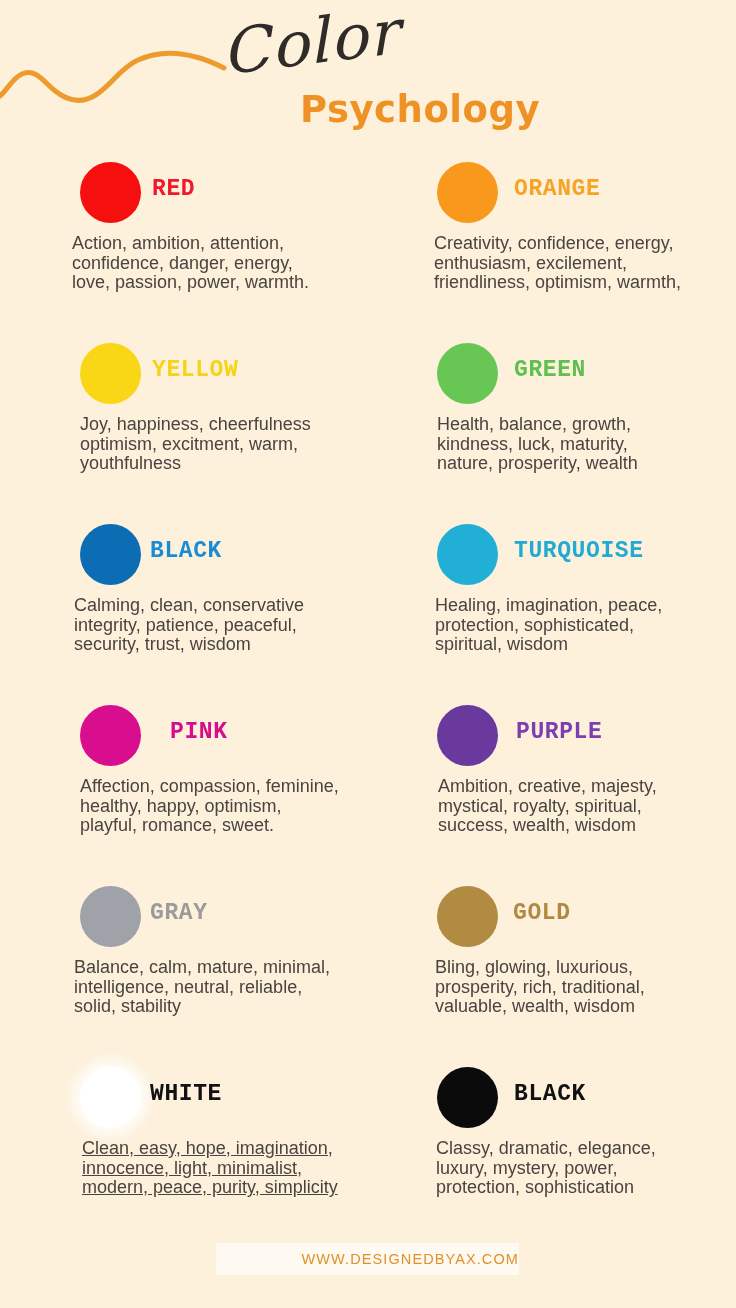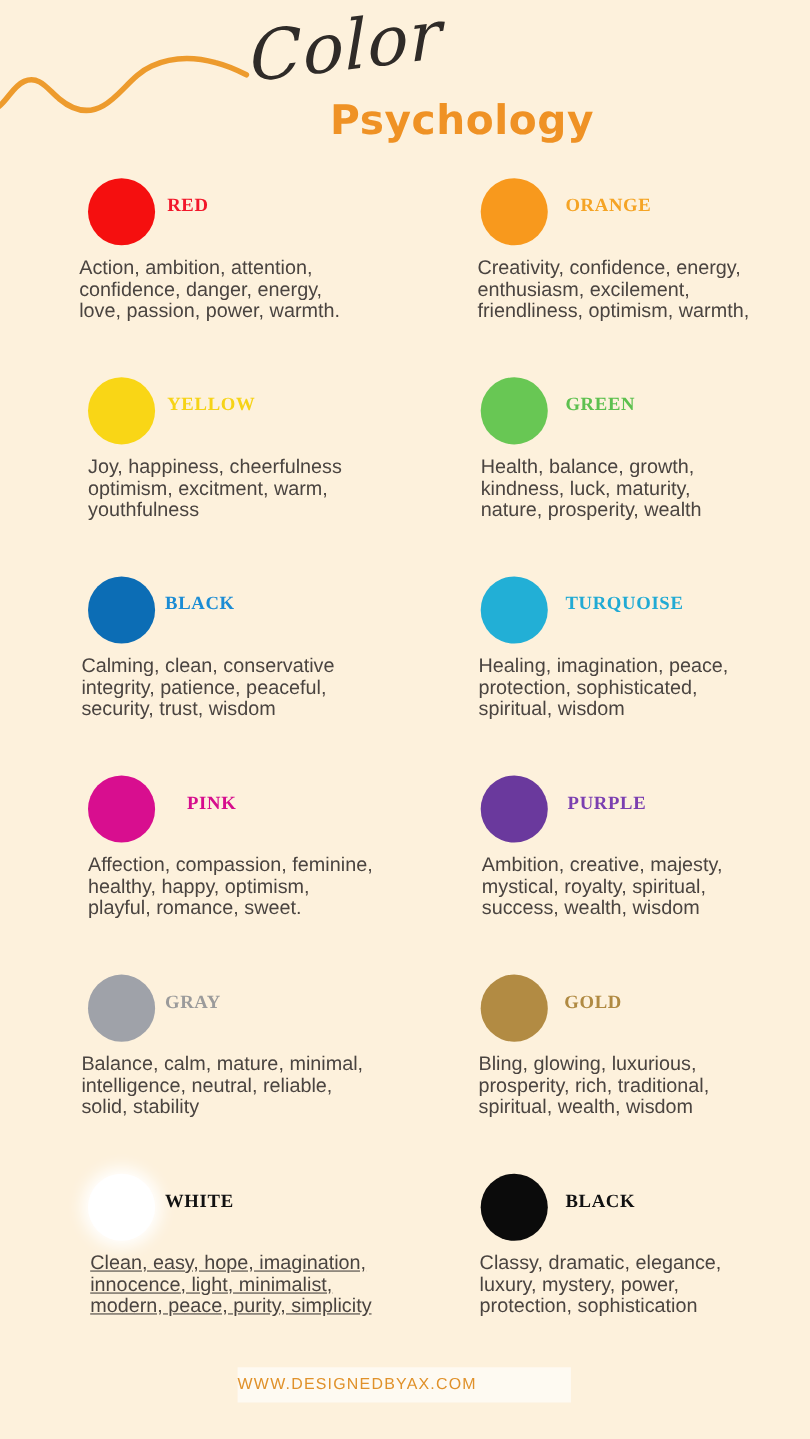--- a/index.html
+++ b/index.html
@@ -91,23 +91,23 @@
     height: 61px;
     border-radius: 50%;
   }
 
   .color-entry.right .swatch { left: 437px; }
   .color-entry.right { }
 
   .entry-label {
     position: absolute;
     top: 26px;
-    font-family: Liberation Serif, serif;
+    font-family: Liberation Mono, monospace;
     font-weight: bold;
-    font-size: 17px;
+    font-size: 23px;
     letter-spacing: 0.6px;
     line-height: 1;
     white-space: nowrap;
   }
 
   .entry-desc {
     position: absolute;
     top: 82px;
     font-size: 18px;
     line-height: 19.6px;
@@ -118,21 +118,21 @@
   
   #footer-banner {
     position: absolute;
     left: 216px;
     top: 1243px;
     width: 303px;
     height: 32px;
     background: #FEFAF2;
     display: flex;
     align-items: center;
-    justify-content: flex-start;
+    justify-content: flex-end;
   }
 
   #footer-url {
     font-size: 14.5px;
     letter-spacing: 1.1px;
     color: #E0912A;
     font-family: "Liberation Sans", sans-serif;
   }
 </style>
 </head>
@@ -233,21 +233,21 @@
 intelligence, neutral, reliable,
 solid, stability</div>
     </div>
     <div class="color-entry right">
       <div class="entry-head">
         <div class="swatch" style="background: rgb(178, 139, 67); left: 69px;"></div>
         <div class="entry-label" style="color: rgb(176, 138, 66); left: 145px;">GOLD</div>
       </div>
       <div class="entry-desc" style="left: 67px;">Bling, glowing, luxurious,
 prosperity, rich, traditional,
-spiritual, wealth, wisdom</div>
+valuable, wealth, wisdom</div>
     </div>
     <div class="color-entry">
       <div class="entry-head">
         <div class="swatch" style="background: rgb(255, 255, 255); left: 80px; box-shadow: rgba(255, 255, 255, 0.95) 0px 0px 14px 6px;"></div>
         <div class="entry-label" style="color: rgb(17, 17, 17); left: 150px;">WHITE</div>
       </div>
       <div class="entry-desc" style="left: 82px; text-decoration: underline;">Clean, easy, hope, imagination,
 innocence, light, minimalist,
 modern, peace, purity, simplicity</div>
     </div>

